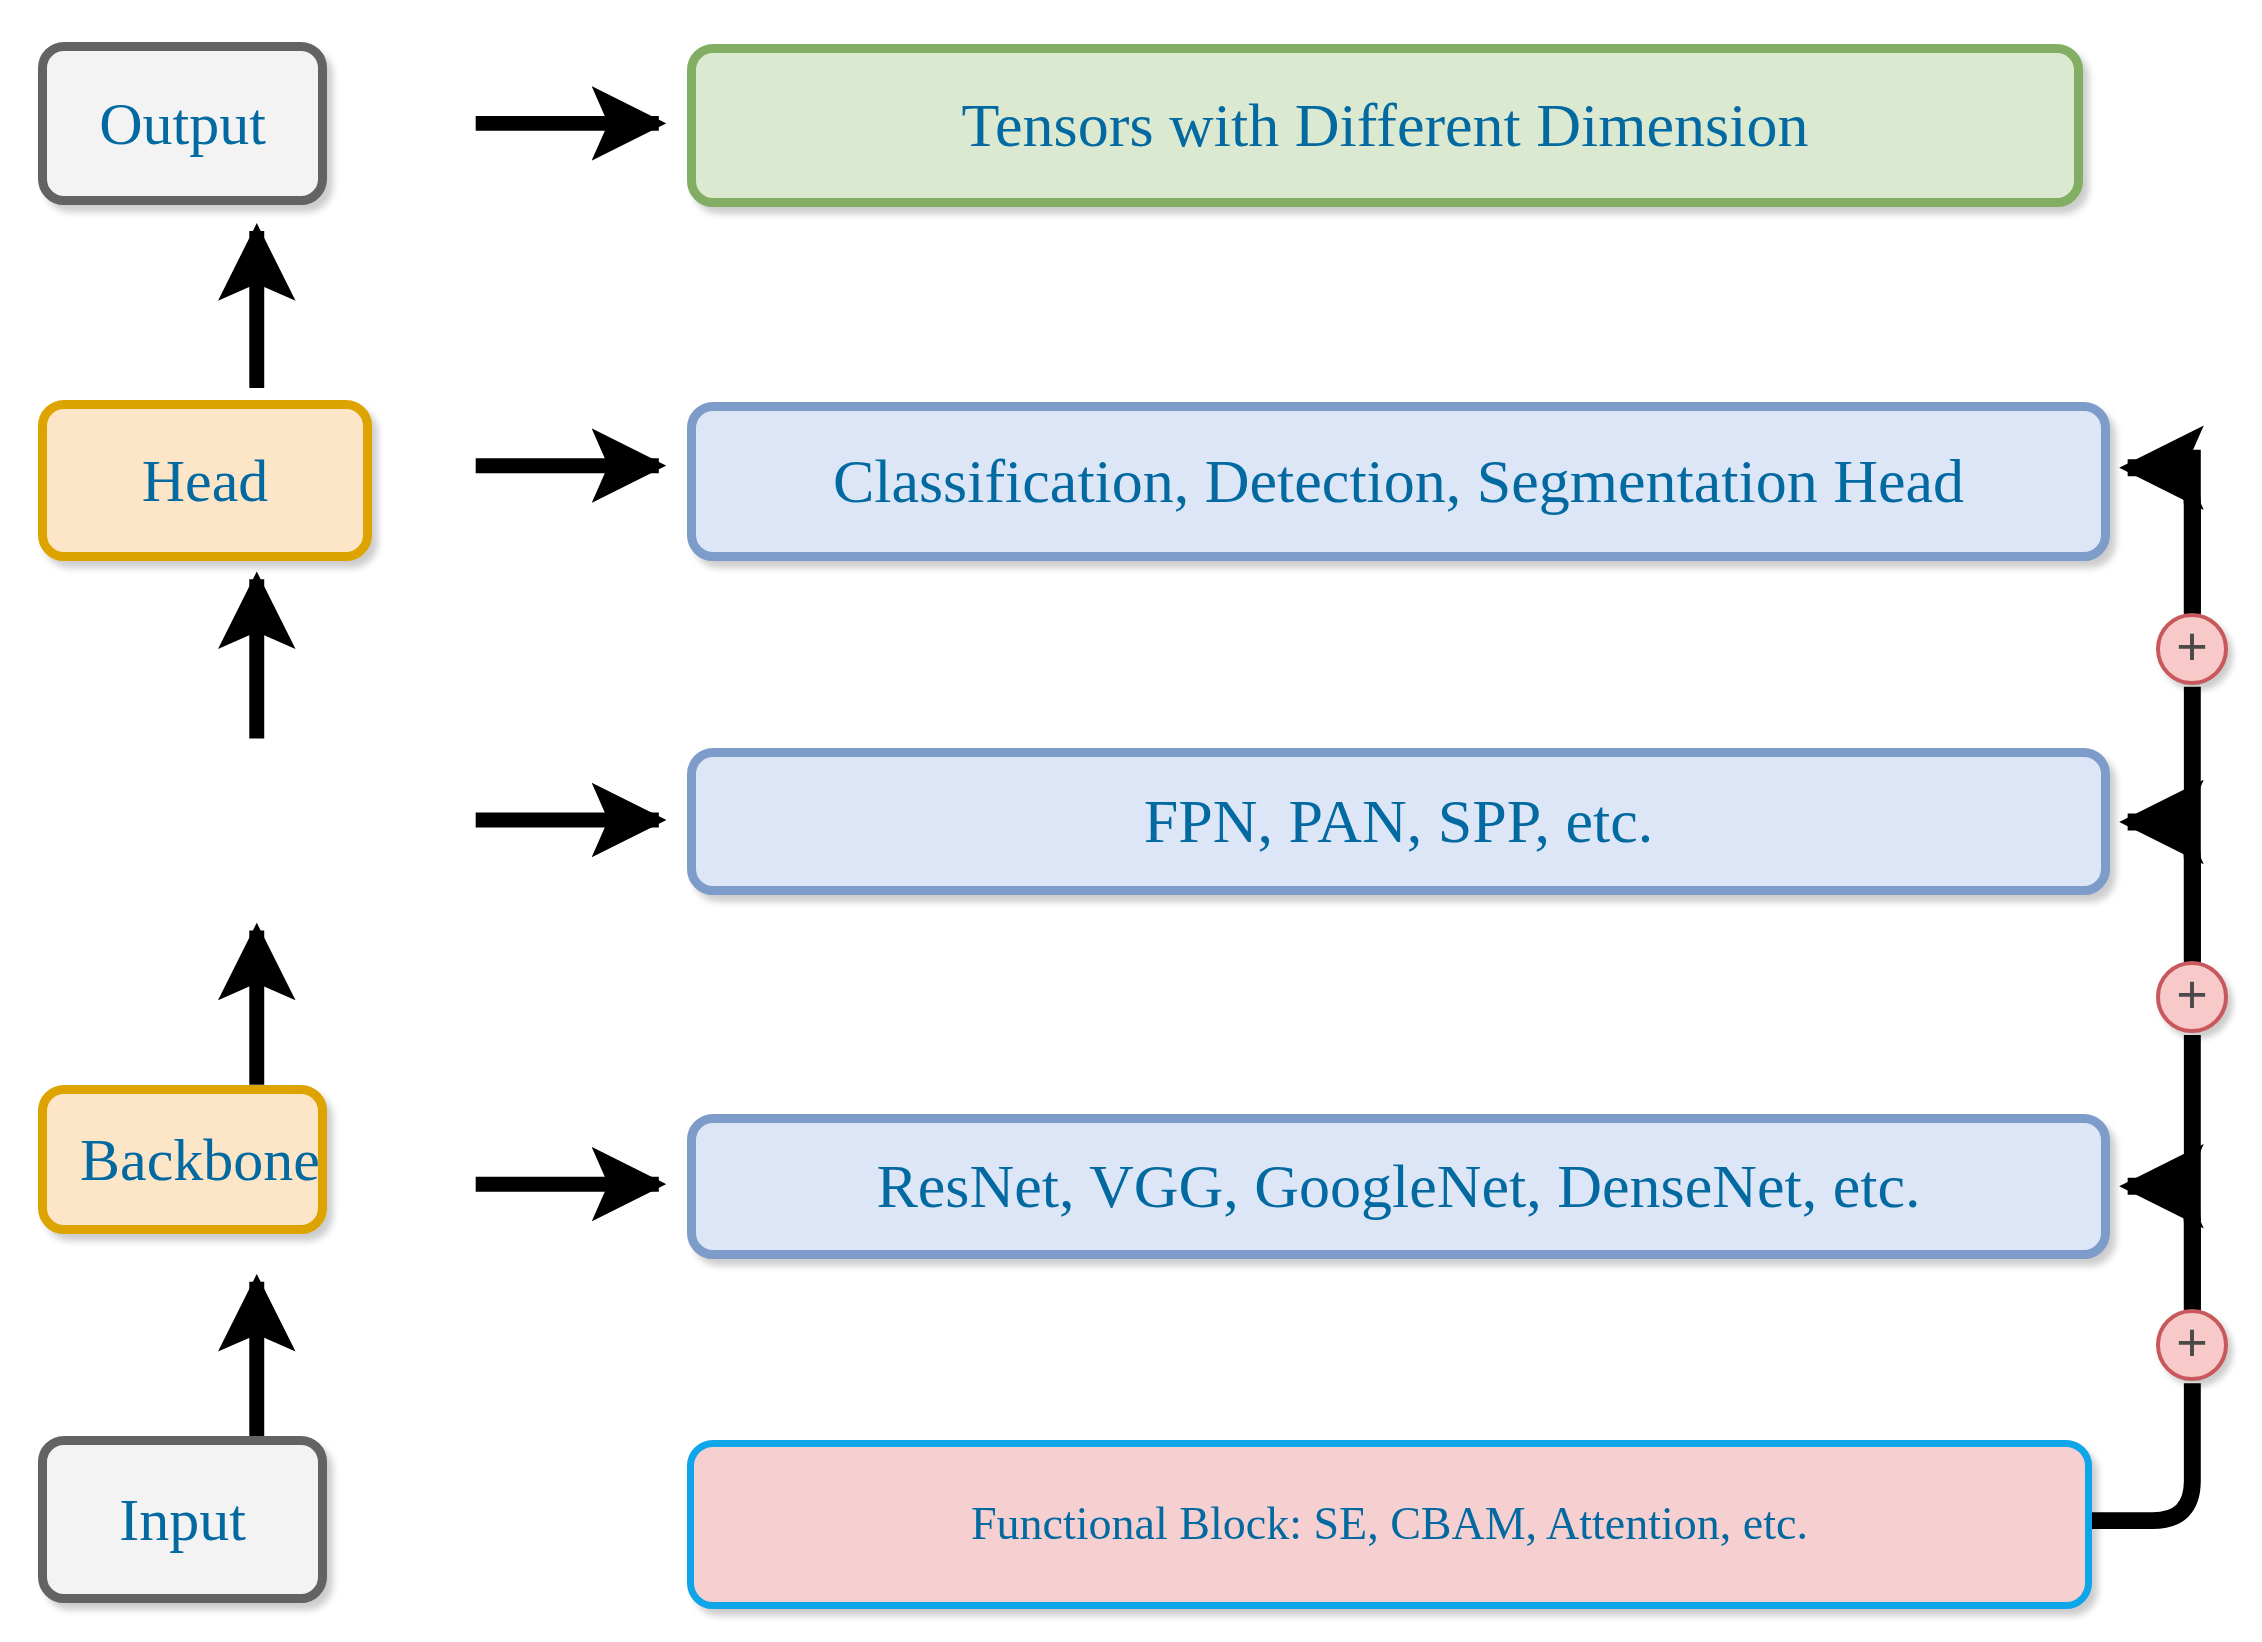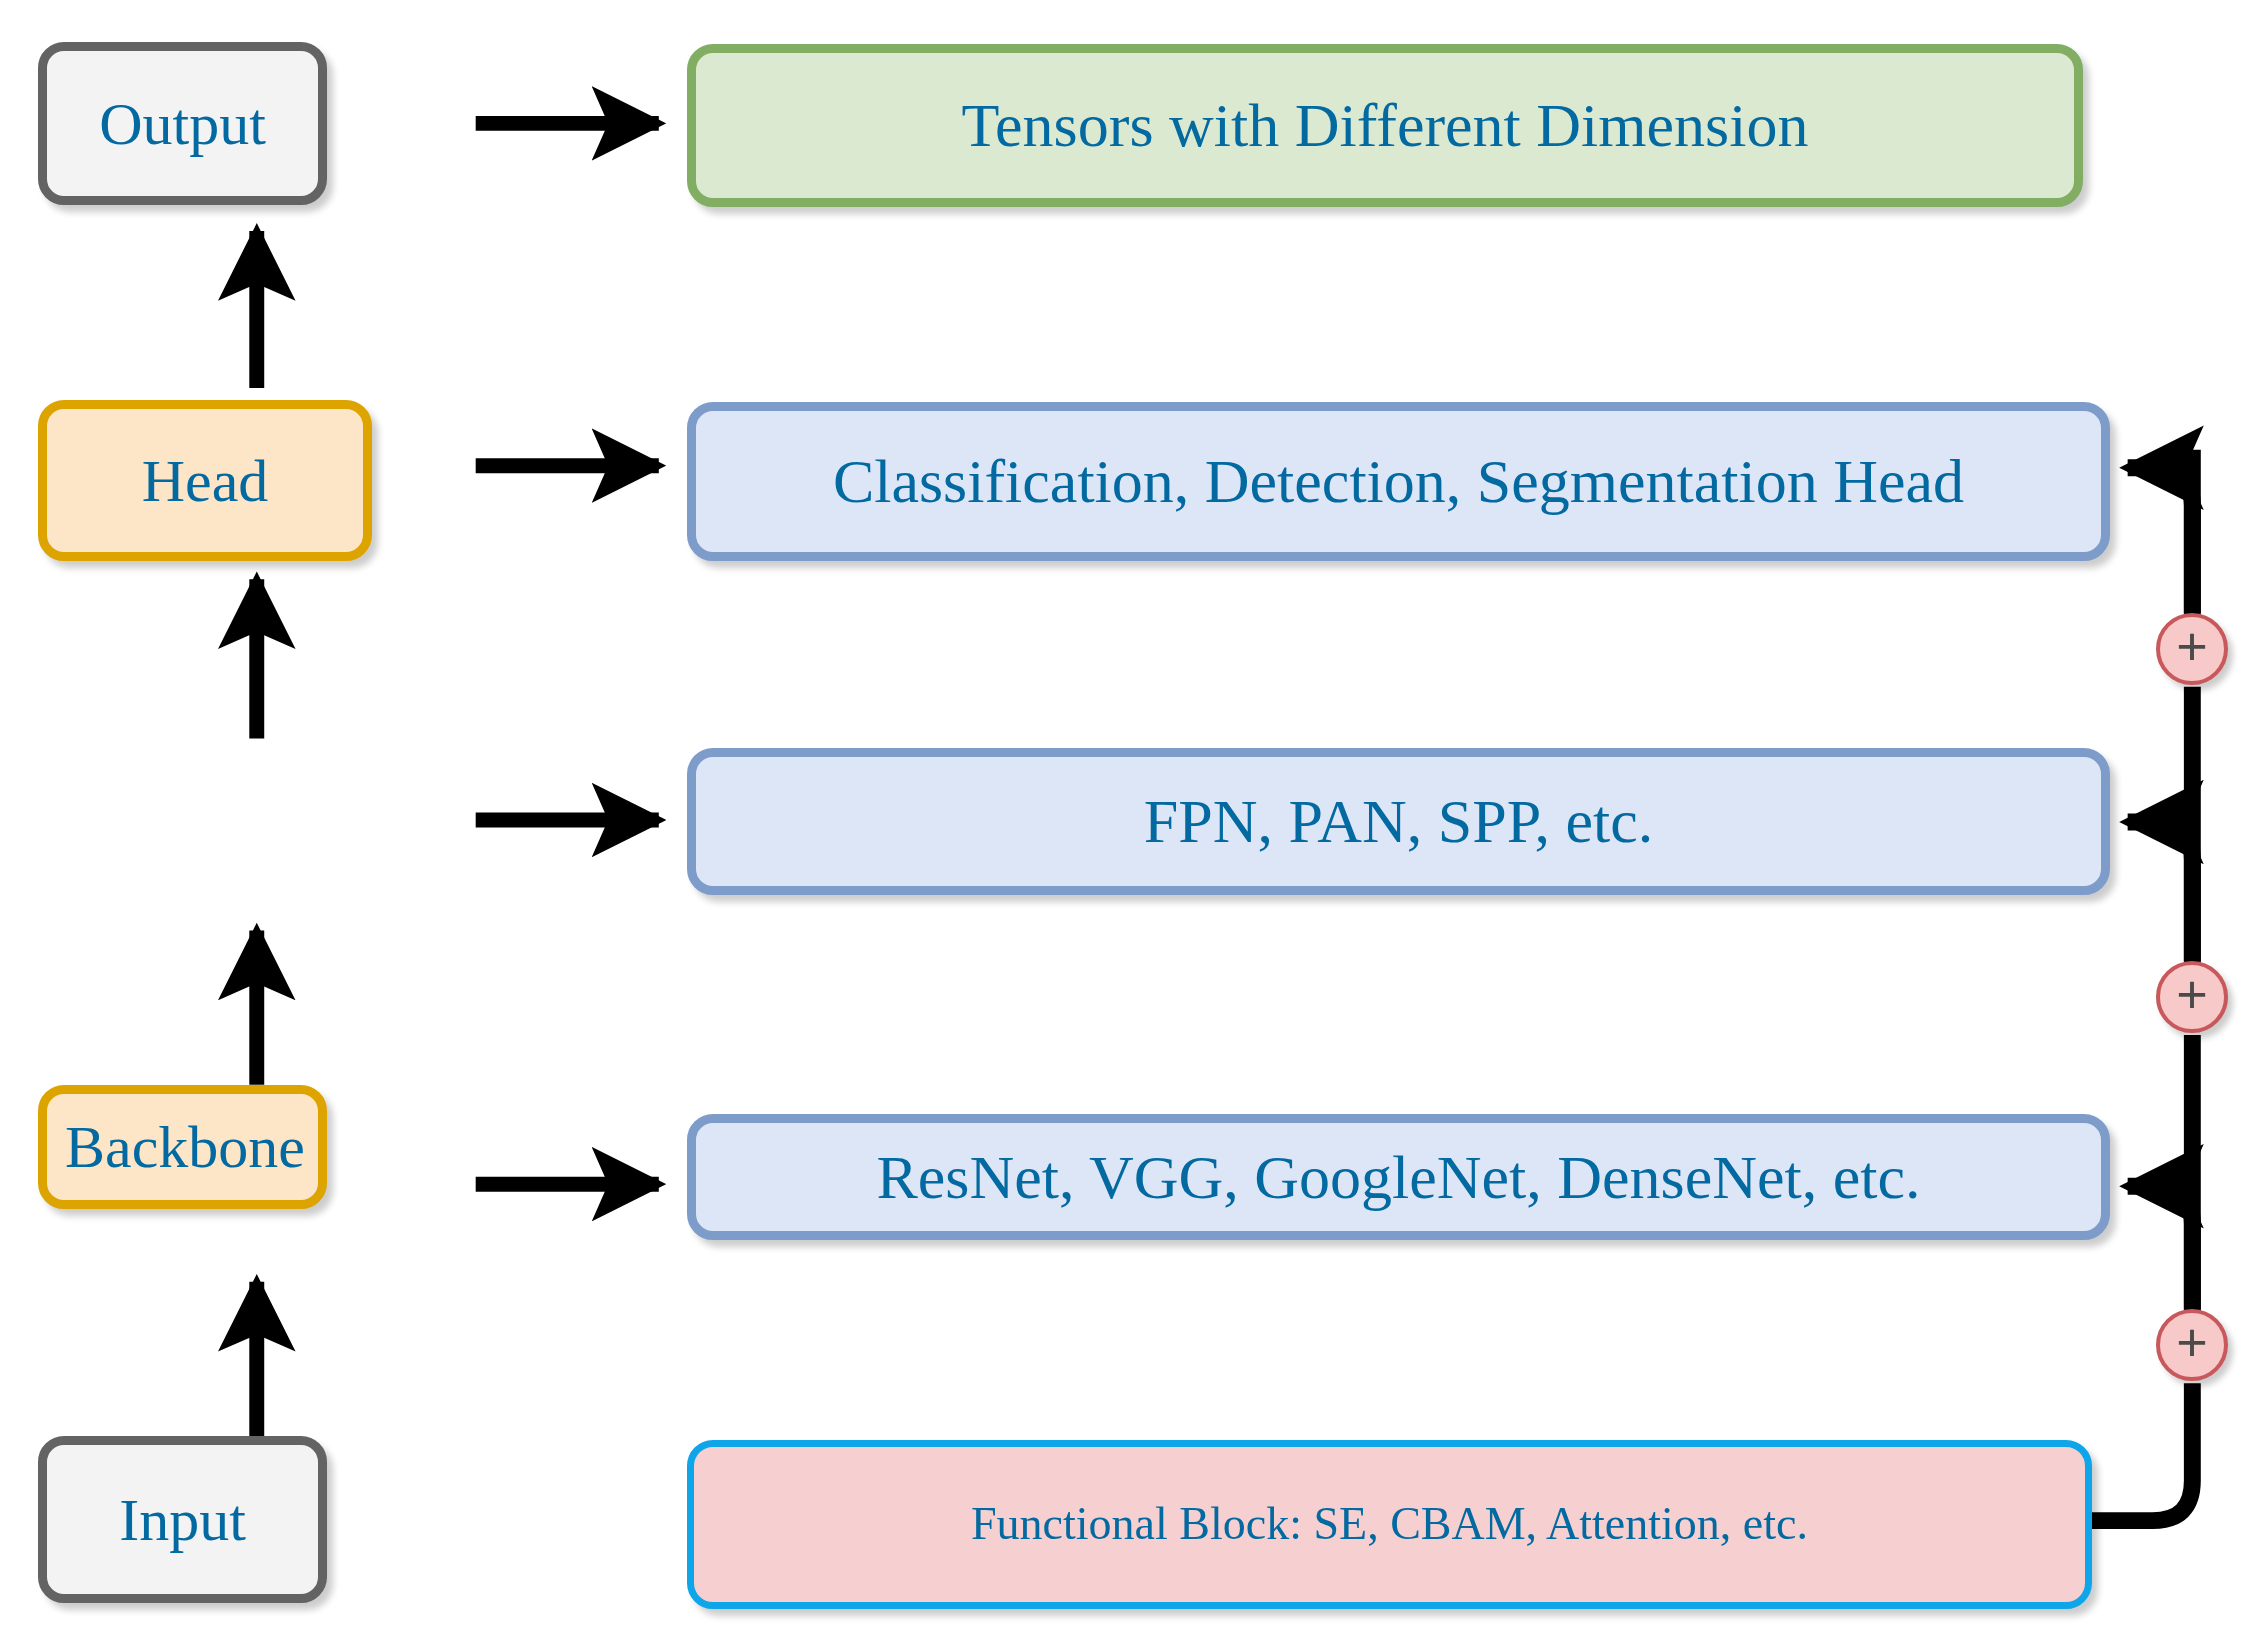--- a/index.html
+++ b/index.html
@@ -143,41 +143,41 @@
 
   <div class="node gray" style="left:38px; top:42px; width:289px; height:163px;">
     <span class="lbl">Output</span>
   </div>
 
   <div class="node amber" style="left:38px; top:400px; width:334px; height:161px;">
     <span class="lbl">Head</span>
   </div>
 
 
-  <div class="node amber" style="left:38px; top:1085px; width:289px; height:124px;">
+  <div class="node amber" style="left:38px; top:1085px; width:289px; height:149px;padding-left:15px;">
     <span class="lbl">Backbone</span>
   </div>
 
   <div class="node gray" style="left:38px; top:1436px; width:289px; height:167px;">
     <span class="lbl">Input</span>
   </div>
 
   <div class="node green" style="left:687px; top:44px; width:1396px; height:163px;">
     <span class="lbl">Tensors with Different Dimension</span>
   </div>
 
   <div class="node blue" style="left:687px; top:402px; width:1423px; height:159px;">
     <span class="lbl">Classification, Detection, Segmentation Head</span>
   </div>
 
   <div class="node blue" style="left:687px; top:748px; width:1423px; height:147px;">
     <span class="lbl">FPN, PAN, SPP, etc.</span>
   </div>
 
-  <div class="node blue" style="left:687px; top:1114px; width:1423px; height:126px;">
+  <div class="node blue" style="left:687px; top:1114px; width:1423px; height:145px;">
     <span class="lbl">ResNet, VGG, GoogleNet, DenseNet, etc.</span>
   </div>
 
   <div class="node red" style="left:687px; top:1440px; width:1405px; height:169px;">
     <span class="lbl">Functional Block: SE, CBAM, Attention, etc.</span>
   </div>
 
   <div class="plus" style="left:2156px; top:613px;">
     <span>+</span>
   </div>

